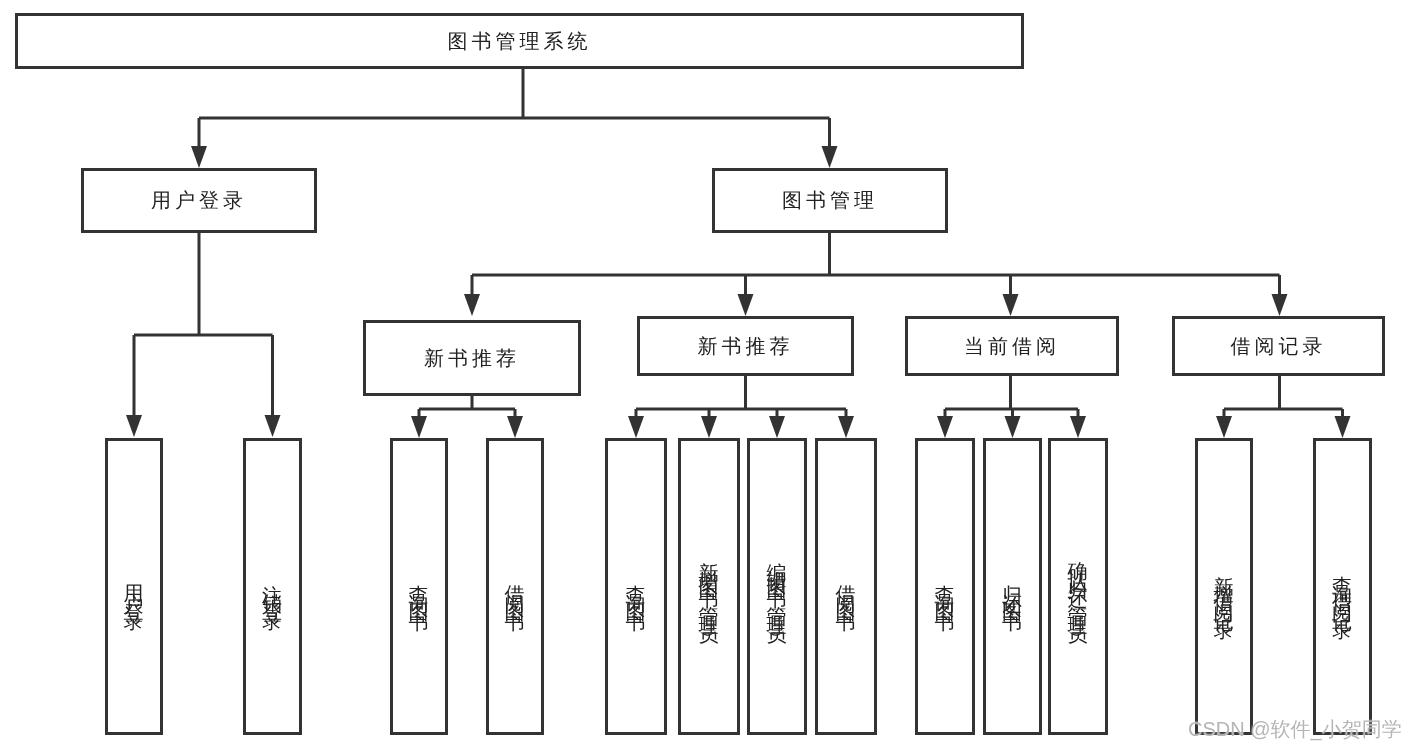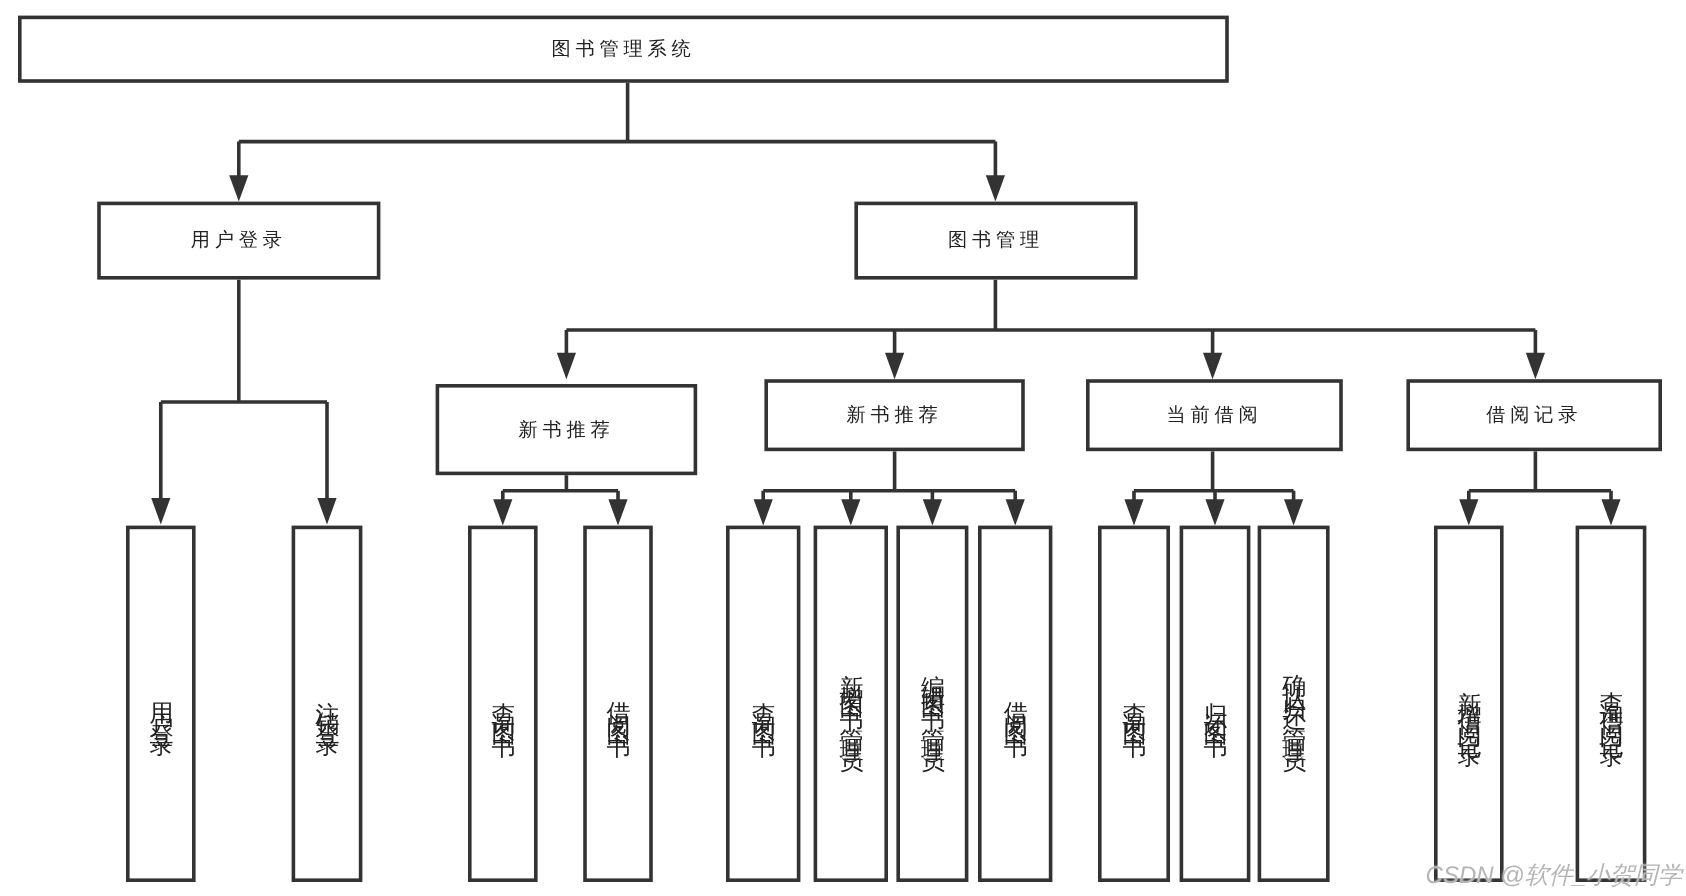--- a/index.html
+++ b/index.html
@@ -7,29 +7,29 @@
     position:relative; width:1405px; height:747px; background:#ffffff;
     font-family:"Liberation Sans", sans-serif; overflow:hidden;
   }
   #wires { position:absolute; left:0; top:0; width:1405px; height:747px; }
   .box {
     position:absolute; box-sizing:border-box; background:#ffffff;
     border:3px solid #333333; color:#222222;
     display:flex; align-items:center; justify-content:center;
     text-align:center;
   }
-  .h .lbl { font-size:16px; letter-spacing:4px; white-space:nowrap; }
+  .h .lbl { font-size:20px; letter-spacing:4px; white-space:nowrap; }
   .v .lbl {
     writing-mode:vertical-rl; text-orientation:mixed;
     font-size:20px; letter-spacing:9px; line-height:1;
   }
   #watermark {
     position:absolute; left:1188px; top:716px; width:212px;
     font-size:20px; color:#b5b5b5; white-space:nowrap;
-    text-shadow:0 0 2px #ffffff; z-index:5;font-style:italic;
+    text-shadow:0 0 2px #ffffff; z-index:5;
   }
 </style>
 </head>
 <body>
 
 <div id="canvas">
 
   <svg id="wires" viewBox="0 0 1405 747" xmlns="http://www.w3.org/2000/svg">
     <g stroke="#333333" stroke-width="3" fill="none">
       <path d="M523 69 V118 M199 118 H829.5 M199 118 V148 M829.5 118 V148"></path>

